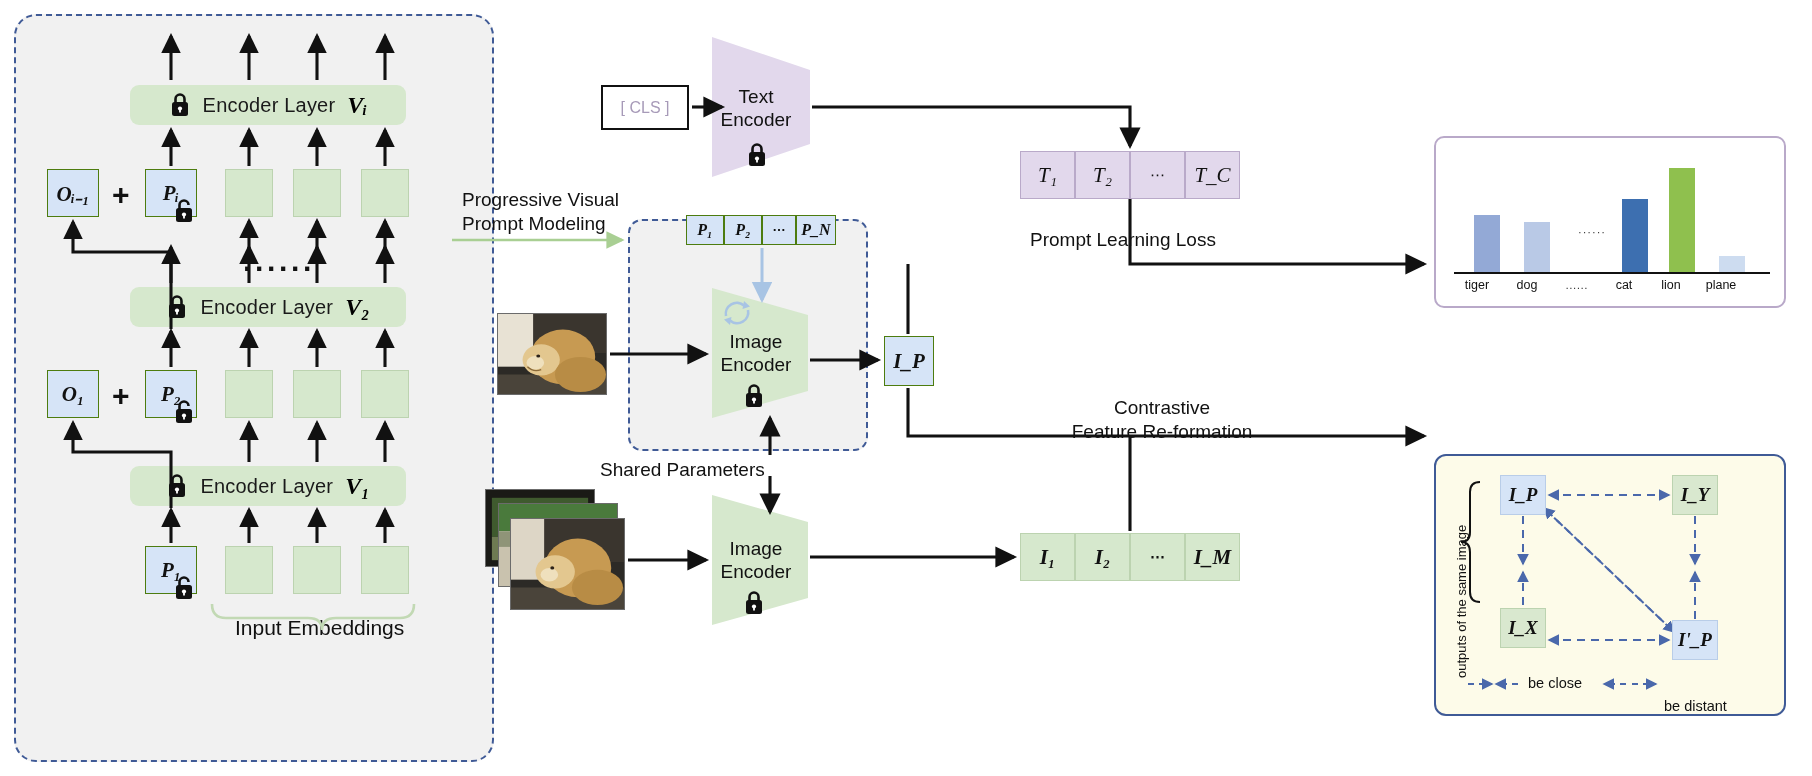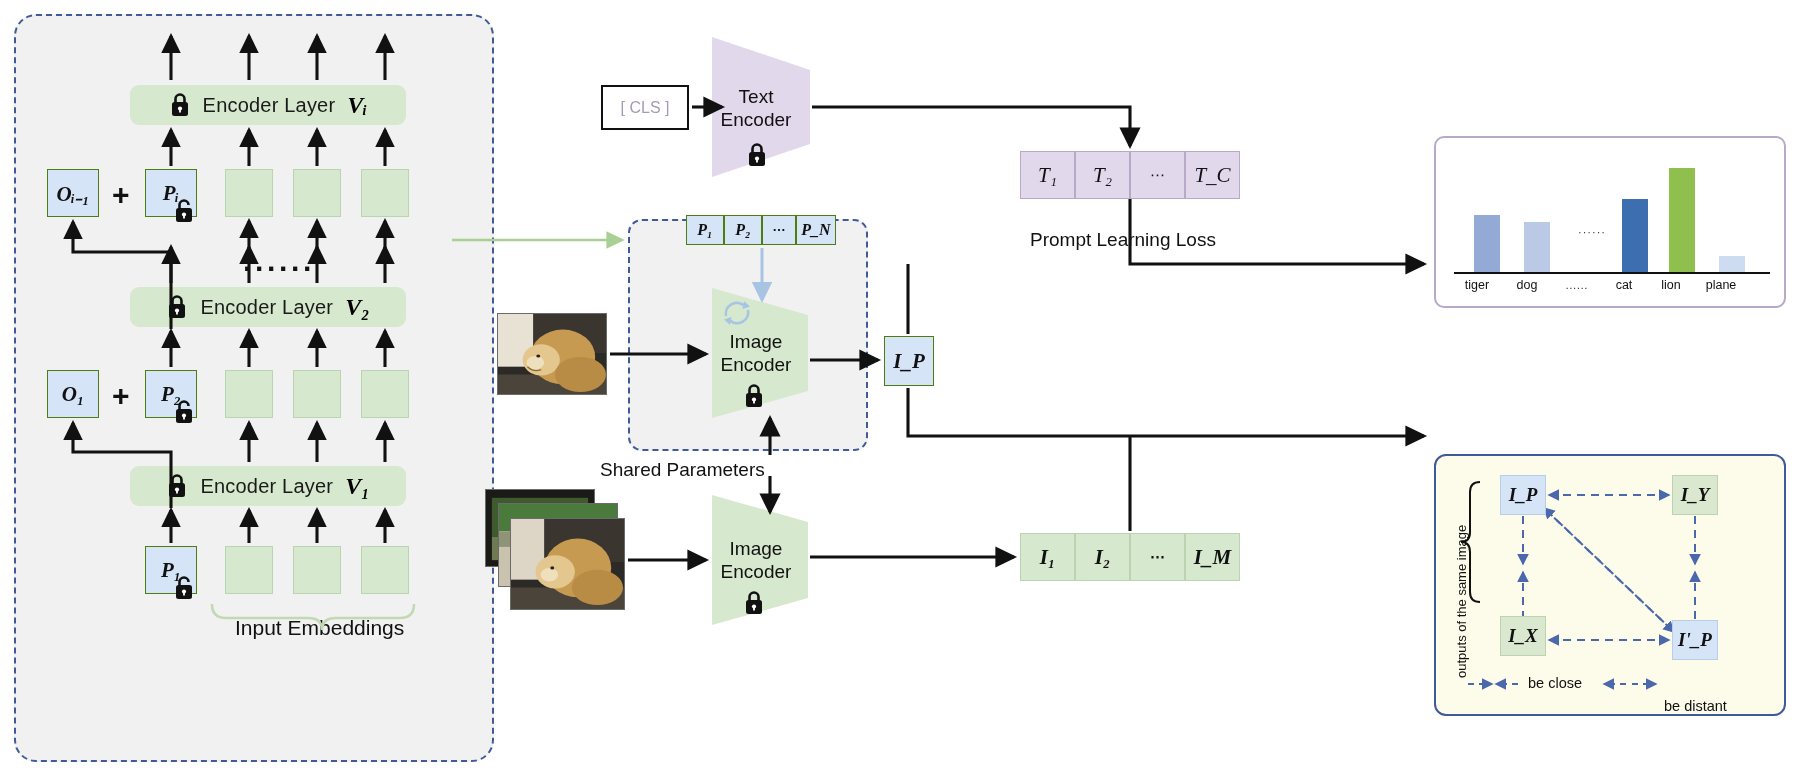--- a/index.html
+++ b/index.html
@@ -177,20 +177,24 @@
     </div>
   </div>
 
   <div class="abs" style="left:1020px;top:151px;height:48px;display:flex;">
     <div class="purple-box" style="width:55px;height:48px;">T₁</div>
     <div class="purple-box" style="width:55px;height:48px;">T₂</div>
     <div class="purple-box" style="width:55px;height:48px;font-size:15px;font-style:normal;">⋯</div>
     <div class="purple-box" style="width:55px;height:48px;">T_C</div>
   </div>
 
+  <div class="abs cap" style="left:462px;top:188px;width:190px;">
+    <div>Progressive Visual</div>
+    <div>Prompt Modeling</div>
+  </div>
 
   <div id="pvpm-box" class="abs" style="left:628px;top:219px;width:240px;height:232px;"></div>
 
   <div class="abs" style="left:686px;top:215px;height:30px;display:flex;">
     <div class="blue-box" style="width:38px;height:30px;font-size:16px;">P₁</div>
     <div class="blue-box" style="width:38px;height:30px;font-size:16px;">P₂</div>
     <div class="blue-box" style="width:34px;height:30px;font-size:13px;font-style:normal;">⋯</div>
     <div class="blue-box" style="width:40px;height:30px;font-size:16px;">P_N</div>
   </div>
 
@@ -289,20 +293,24 @@
   <div class="abs blue-box" style="left:884px;top:336px;width:50px;height:50px;">I_P</div>
 
   <div class="abs" style="left:1020px;top:533px;height:32px;display:flex;">
     <div class="green-box" style="width:55px;height:48px;">I₁</div>
     <div class="green-box" style="width:55px;height:48px;">I₂</div>
     <div class="green-box" style="width:55px;height:48px;font-size:15px;font-style:normal;">⋯</div>
     <div class="green-box" style="width:55px;height:48px;">I_M</div>
   </div>
 
   <div class="abs cap" style="left:1030px;top:228px;font-size:19px;">Prompt Learning Loss</div>
+  <div class="abs cap" style="left:1052px;top:396px;font-size:19px;text-align:center;width:220px;">
+    <div>Contrastive</div>
+    <div>Feature Re-formation</div>
+  </div>
 
   <div id="barcard" class="abs" style="left:1434px;top:136px;width:352px;height:172px;">
     <div class="abs" style="left:18px;top:16px;width:316px;height:118px;">
       <div class="bar" style="left: 20px; width: 26px; height: 56.6px; background: rgb(147, 169, 214);"></div>
       <div class="bar" style="left: 70px; width: 26px; height: 49.6px; background: rgb(185, 201, 230);"></div>
       <div class="abs" style="left:124px;top:72px;font-size:11px;letter-spacing:1px;color:#333;">······</div>
       <div class="bar" style="left: 168px; width: 26px; height: 73.2px; background: rgb(61, 111, 176);"></div>
       <div class="bar" style="left: 215px; width: 26px; height: 103.8px; background: rgb(143, 192, 78);"></div>
       <div class="bar" style="left: 265px; width: 26px; height: 16.5px; background: rgb(205, 220, 240);"></div>
     </div>
@@ -345,21 +353,21 @@
 
       <line x1="32" y1="228" x2="56" y2="228" stroke="#4a68ab" stroke-width="2" stroke-dasharray="6,5" marker-end="url(#am)"></line>
       <line x1="82" y1="228" x2="60" y2="228" stroke="#4a68ab" stroke-width="2" stroke-dasharray="6,5" marker-end="url(#am)"></line>
 
       <line x1="190" y1="228" x2="168" y2="228" stroke="#4a68ab" stroke-width="2" stroke-dasharray="6,5" marker-end="url(#am)"></line>
       <line x1="196" y1="228" x2="220" y2="228" stroke="#4a68ab" stroke-width="2" stroke-dasharray="6,5" marker-end="url(#am)"></line>
     </svg>
 
     <div class="cnode blue" style="left:64px;top:19px;">I_P</div>
     <div class="cnode green" style="left:236px;top:19px;">I_Y</div>
-    <div class="cnode green" style="left:64px;top:160px;">I_X</div>
+    <div class="cnode green" style="left:64px;top:152px;">I_X</div>
     <div class="cnode blue" style="left:236px;top:164px;">I'_P</div>
 
     <div class="legtext" style="left:92px;top:219px;">be close</div>
     <div class="legtext" style="left:228px;top:219px;margin-top:23px;">be distant</div>
   </div>
 
   <svg class="ov" viewBox="0 0 1812 776">
     <defs>
       <marker id="blk" markerWidth="8" markerHeight="8" refX="5.6" refY="3.2" orient="auto">
         <path d="M0,0 L6.6,3.2 L0,6.4 z" fill="#111"></path>

